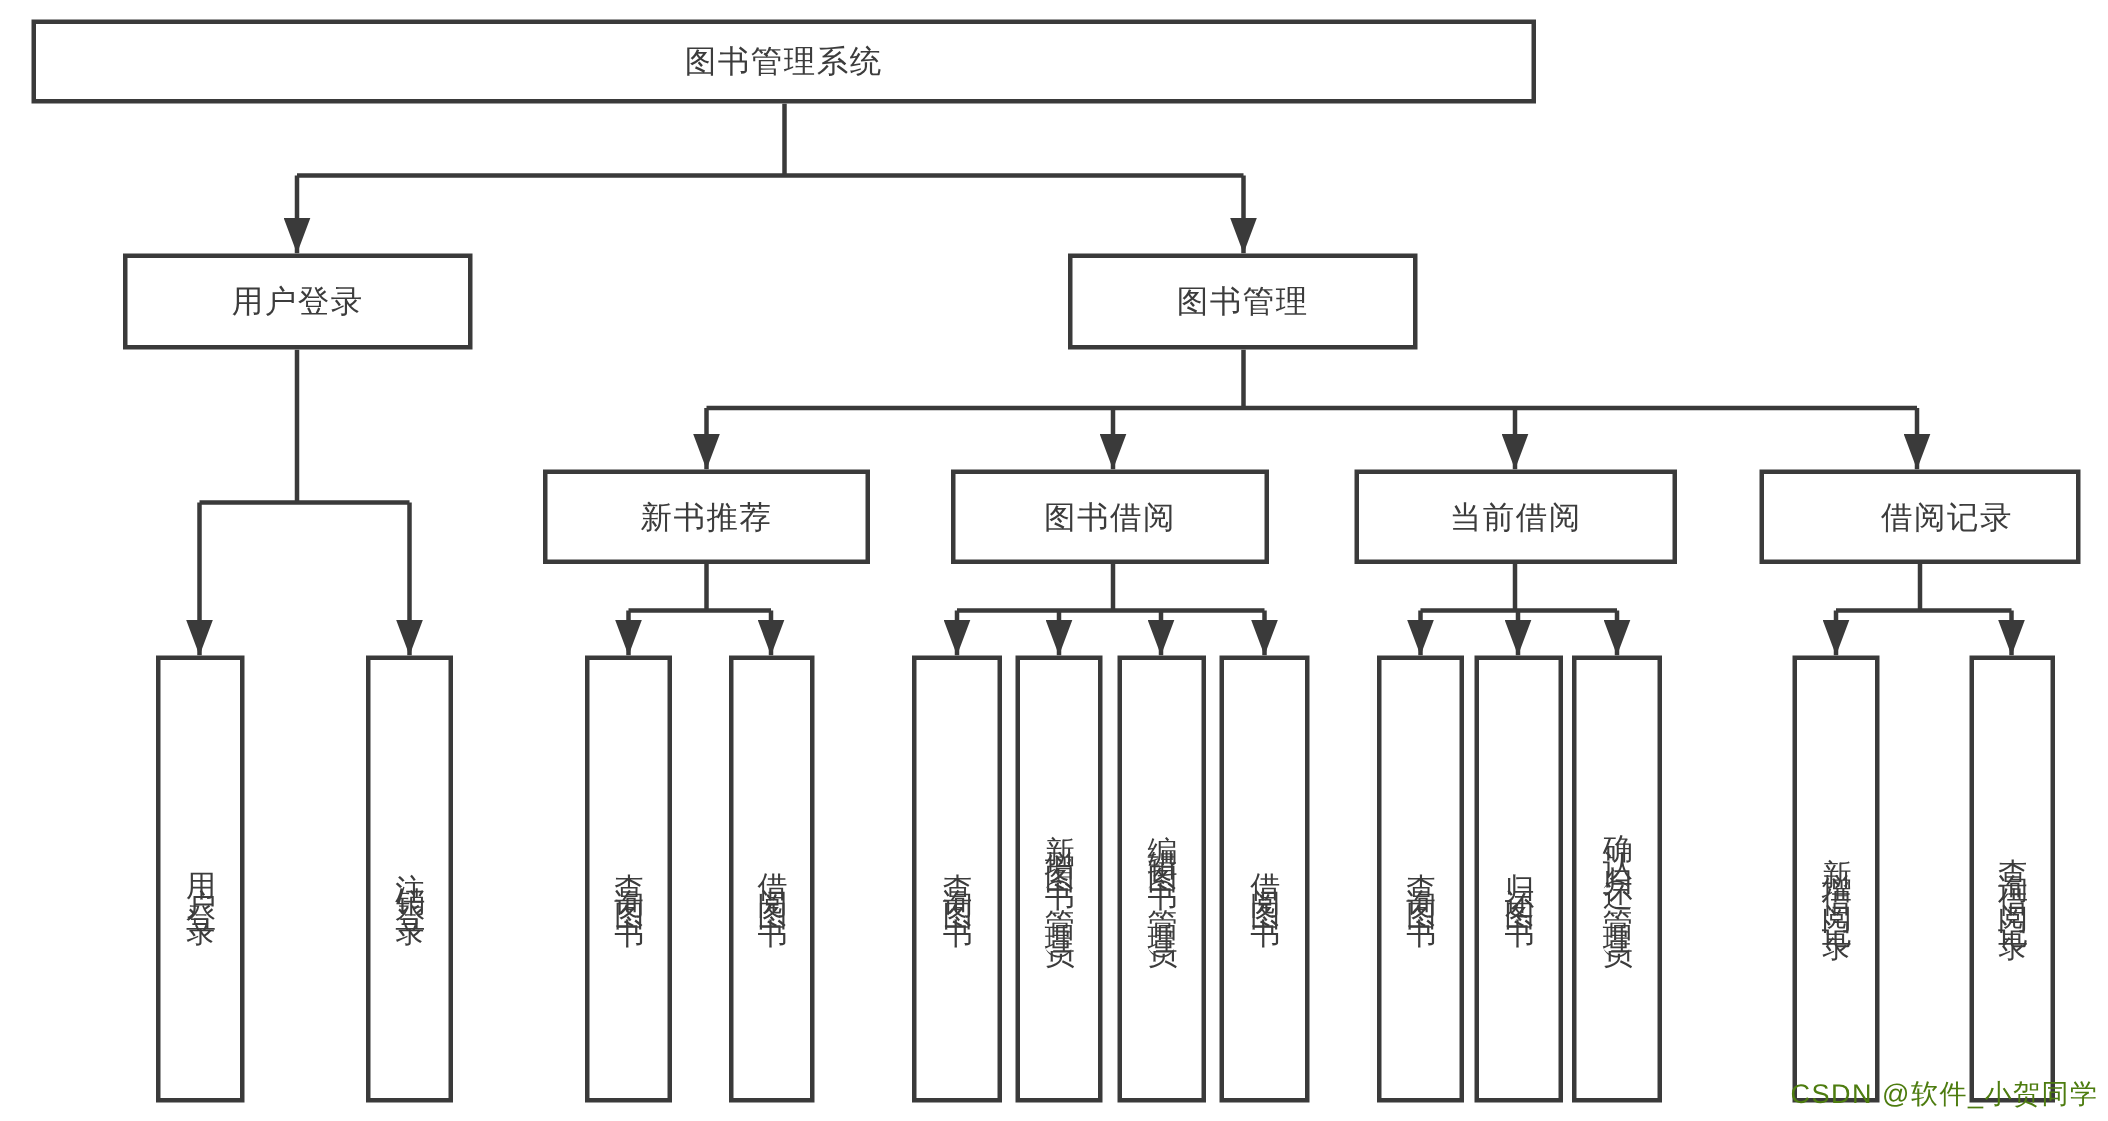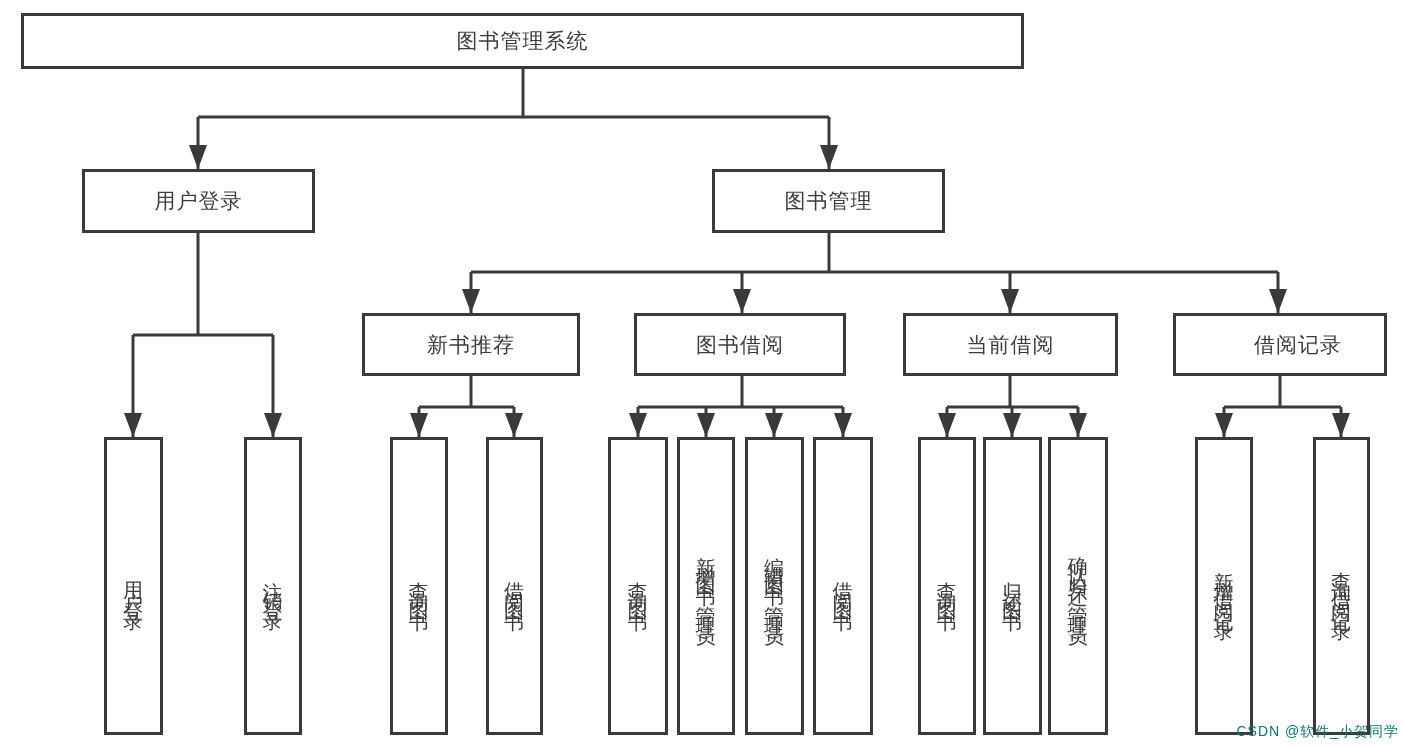--- a/index.html
+++ b/index.html
@@ -21,21 +21,21 @@
     writing-mode:vertical-rl;
     text-orientation:mixed;
     font-size:20px;
     line-height:1;
     letter-spacing:10px;
     white-space:nowrap;
     color:#3c3c3c;
   }
   .watermark{
     position:absolute;right:6px;bottom:6px;
-    font-size:14px;color:#0f766e;letter-spacing:1px;
+    font-size:18px;color:#4d7c0f;letter-spacing:1px;
     white-space:nowrap;
   }
 </style>
 </head>
 <body>
 
 <div class="stage">
 
   <svg class="wires" width="1405" height="747" viewBox="0 0 1405 747">
     <defs>

